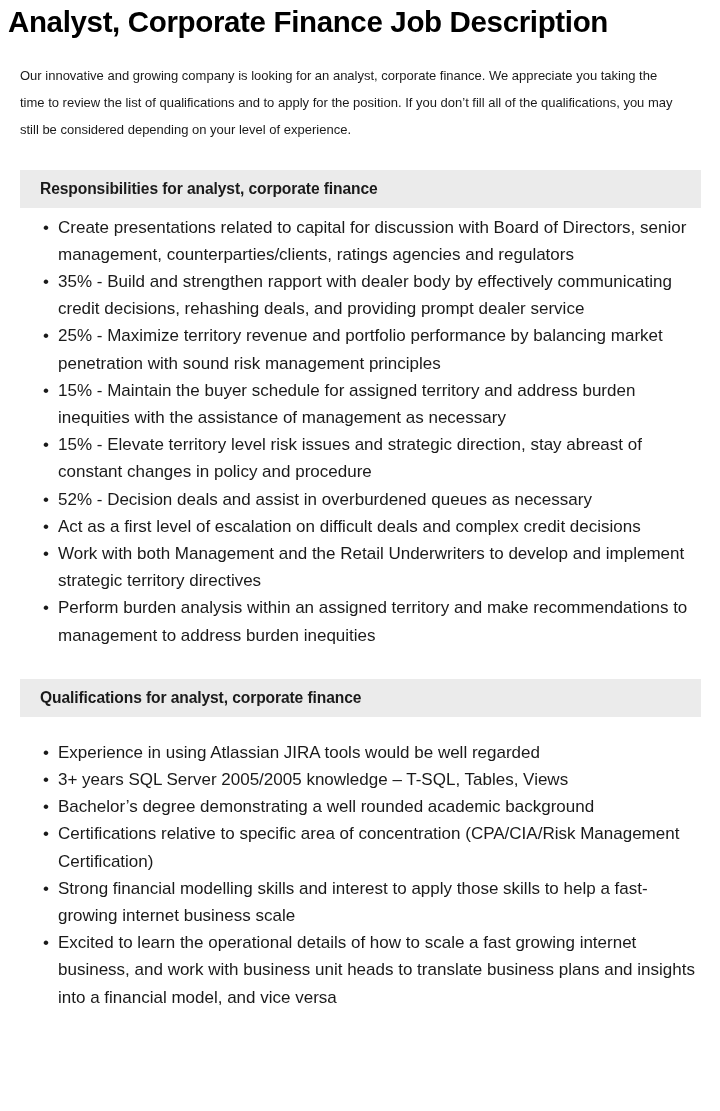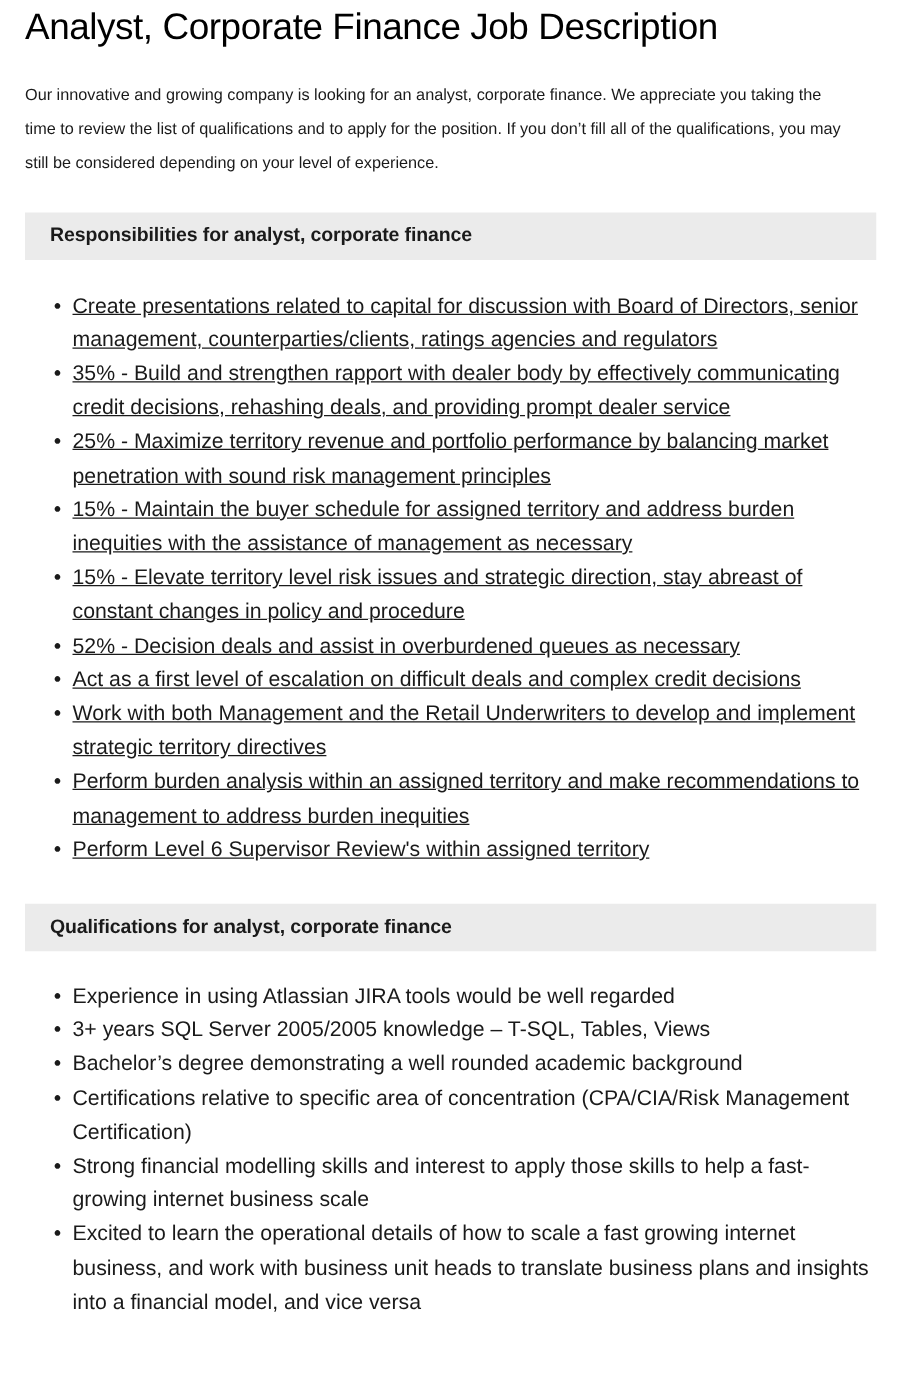--- a/index.html
+++ b/index.html
@@ -18,26 +18,26 @@
   }
 
   .page {
     width: 720px;
     padding: 0;
   }
 
   
   .job-title {
     font-size: 29.5px;
-    font-weight: 400;
+    font-weight: 700;
     line-height: 36px;
     letter-spacing: -0.35px;
     color: #000000;
     margin: 0;
-    padding: 4px 20px 0 20px;
+    padding: 4px 20px 0 8px;
     white-space: nowrap;
   }
 
   
   .intro {
     font-size: 13px;
     line-height: 27.2px;
     color: #1a1a1a;
     margin: 0;
     padding: 22px 22px 0 20px;
@@ -57,21 +57,21 @@
   }
   .section-responsibilities { margin-top: 26px; }
   .section-qualifications  { margin-top: 30px; }
 
   
   ul.bullets {
     list-style: none;
     margin: 0;
     padding: 0;
   }
-  ul.bullets.resp  { padding-top: 23px; text-decoration: underline; }
+  ul.bullets.resp  { padding-top: 6px; }
   ul.bullets.qual  { padding-top: 22px; }
 
   ul.bullets li {
     position: relative;
     font-size: 17px;
     line-height: 27.2px;
     color: #1a1a1a;
     padding-left: 58px;
     padding-right: 22px;
     margin: 0;
@@ -100,21 +100,20 @@
   <ul class="bullets resp">
       <li>Create presentations related to capital for discussion with Board of Directors, senior management, counterparties/clients, ratings agencies and regulators</li>
       <li>35% - Build and strengthen rapport with dealer body by effectively communicating credit decisions, rehashing deals, and providing prompt dealer service</li>
       <li>25% - Maximize territory revenue and portfolio performance by balancing market penetration with sound risk management principles</li>
       <li>15% - Maintain the buyer schedule for assigned territory and address burden inequities with the assistance of management as necessary</li>
       <li>15% - Elevate territory level risk issues and strategic direction, stay abreast of constant changes in policy and procedure</li>
       <li>52% - Decision deals and assist in overburdened queues as necessary</li>
       <li>Act as a first level of escalation on difficult deals and complex credit decisions</li>
       <li>Work with both Management and the Retail Underwriters to develop and implement strategic territory directives</li>
       <li>Perform burden analysis within an assigned territory and make recommendations to management to address burden inequities</li>
-      <li>Perform Level 6 Supervisor Review's within assigned territory</li>
     </ul>
 
   <div class="section-bar section-qualifications">Qualifications for analyst, corporate finance</div>
 
   <ul class="bullets qual">
       <li>Experience in using Atlassian JIRA tools would be well regarded</li>
       <li>3+ years SQL Server 2005/2005 knowledge – T-SQL, Tables, Views</li>
       <li>Bachelor’s degree demonstrating a well rounded academic background</li>
       <li>Certifications relative to specific area of concentration (CPA/CIA/Risk Management Certification)</li>
       <li>Strong financial modelling skills and interest to apply those skills to help a fast-growing internet business scale</li>

